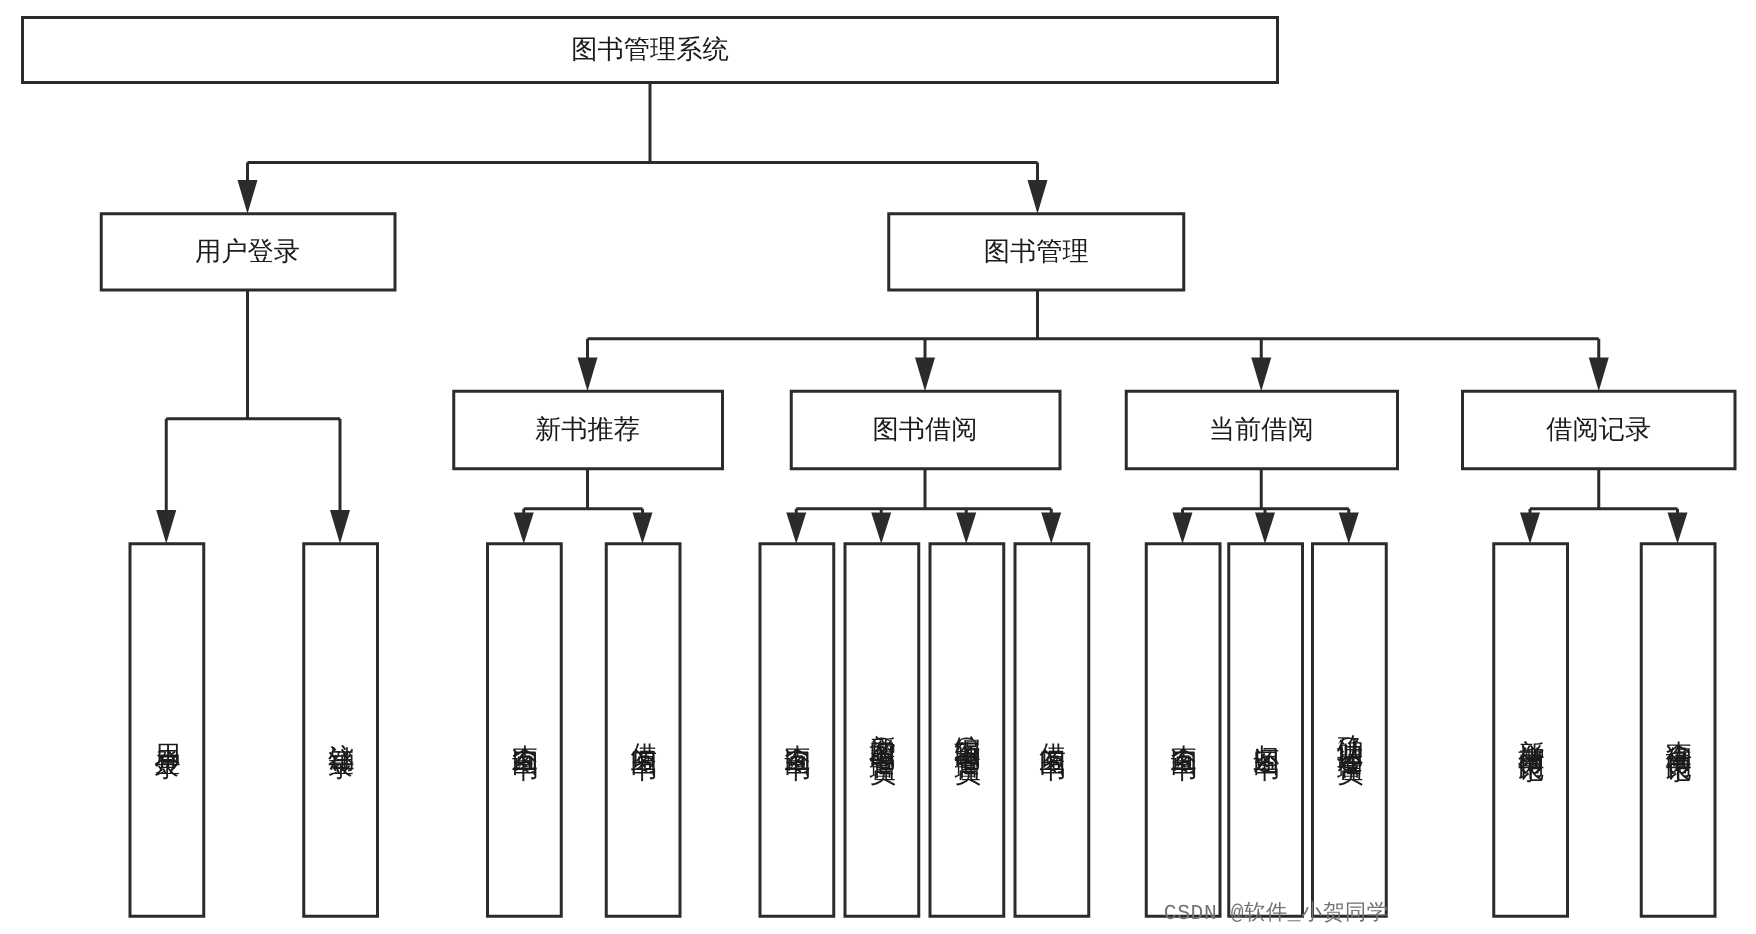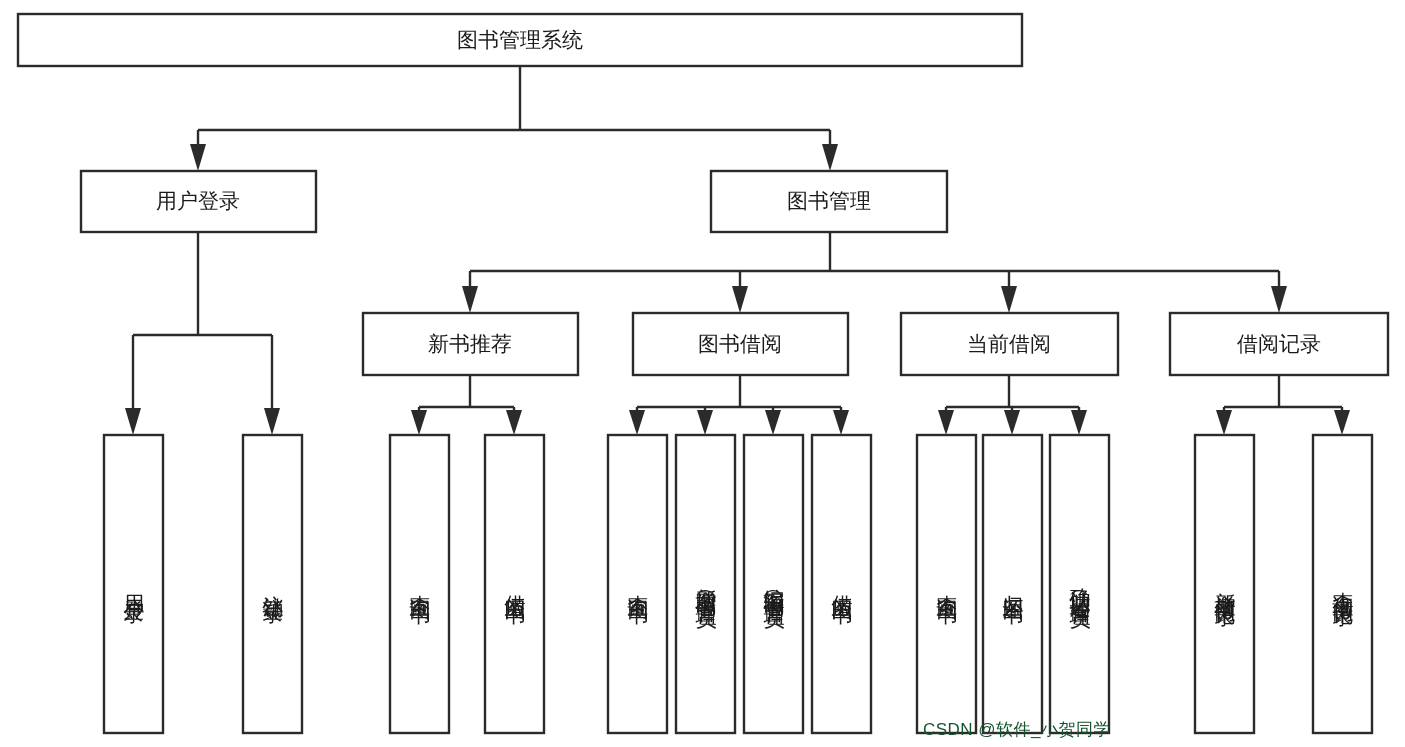--- a/index.html
+++ b/index.html
@@ -61,23 +61,23 @@
     align-items: center;
     justify-content: center;
     text-align: center;
     white-space: nowrap;
     pointer-events: none;
   }
   .watermark {
     position: absolute;
     right: 8px;
     bottom: 6px;
-    font-family: Liberation Sans, sans-serif;
+    font-family: Liberation Mono, monospace;
     font-size: 17px;
-    color: #14532d;
+    color: #737373;
     letter-spacing: 0.5px;
     white-space: nowrap;
   }
 </style>
 </head>
 <body>
 
 <div id="diagram-root">
 
   <svg id="flow-svg" viewBox="0 0 1405 747">

